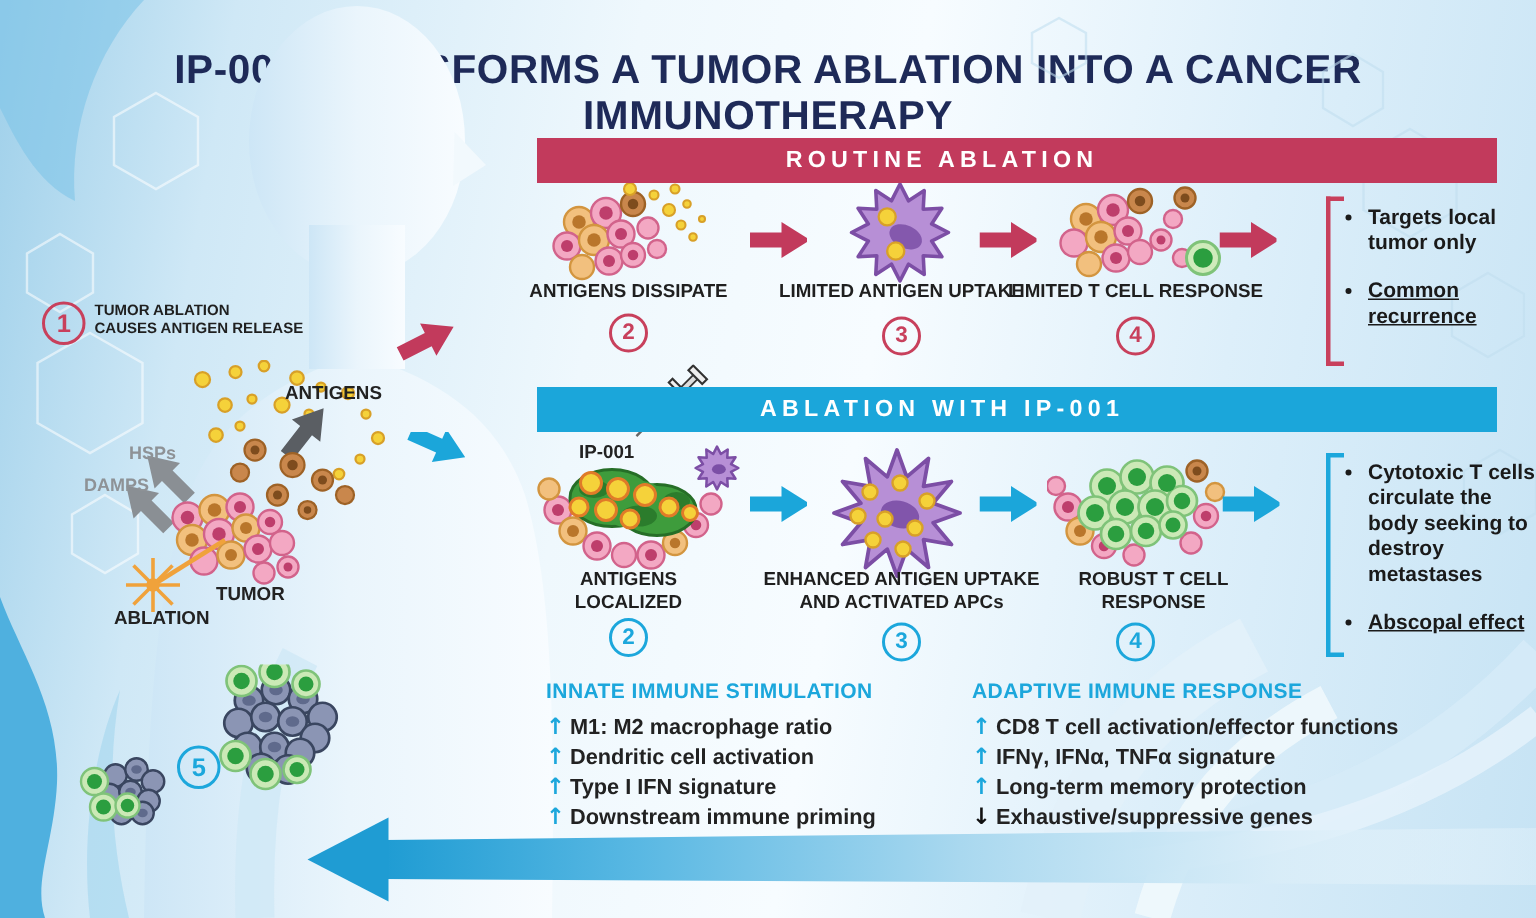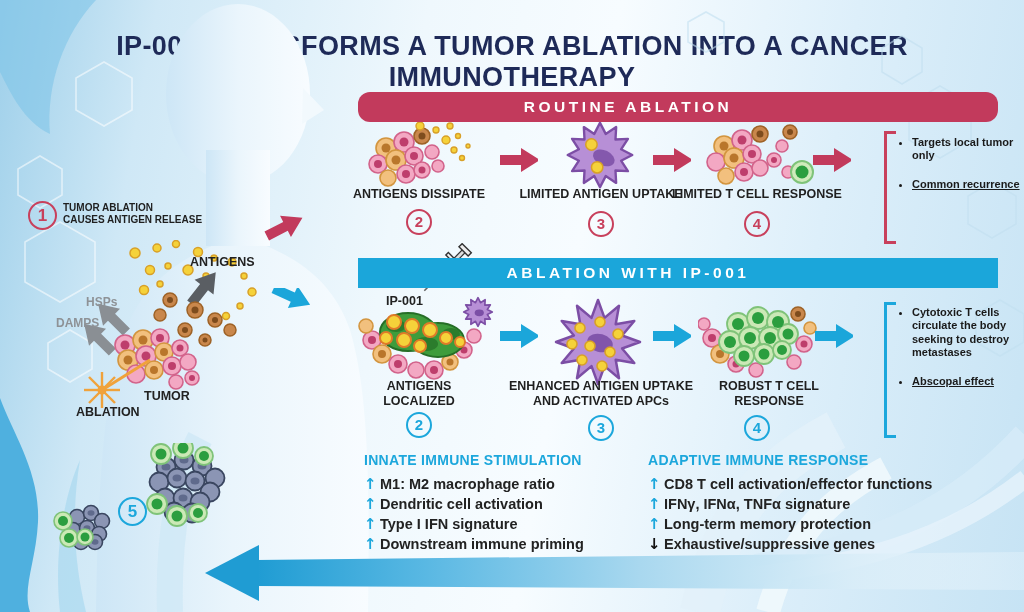--- a/index.html
+++ b/index.html
@@ -8,36 +8,36 @@
     font-family:"Liberation Sans",sans-serif;
     background:linear-gradient(100deg,#9fd0ea 0%,#cfe8f6 14%,#eff8fd 38%,#f7fcff 55%,#ddeffa 76%,#c6e3f4 100%);
   }
   .abs{position:absolute;}
   .preline{white-space:pre-line;}
   
   .title{left:0;right:0;top:31px;text-align:center;font-size:27px;font-weight:800;color:#1e2a58;letter-spacing:.4px;}
   
   .banner{left:358px;width:640px;height:30px;display:flex;align-items:center;z-index:4;}
   .banner-inner{display:block;width:540px;text-align:center;color:#ffffff;font-weight:700;font-size:15.5px;letter-spacing:3.5px;}
-  .banner-red{top:92px;background:#c23a5c;border-radius:12px;}
+  .banner-red{top:92px;background:#c23a5c;}
   .banner-blue{top:258px;background:#1ba6da;}
   
   .stepname{font-size:12.5px;font-weight:700;color:#1f1f1f;text-align:center;line-height:1.18;z-index:5;}
   
   .numcirc{box-sizing:border-box;border-radius:50%;text-align:center;font-weight:700;z-index:5;}
   .numcirc.red{border:2px solid #c8405c;color:#c8405c;width:26px;height:26px;line-height:22px;font-size:15px;}
   .numcirc.blue{border:2px solid #1ca7dc;color:#1ca7dc;width:26px;height:26px;line-height:22px;font-size:15px;}
   .numcirc.big{width:29px;height:29px;line-height:25px;font-size:17px;}
   
   .bracket{width:12px;box-sizing:border-box;z-index:4;}
   .bracket.red{border-left:3px solid #c8405c;border-top:3px solid #c8405c;border-bottom:3px solid #c8405c;}
   .bracket.blue{border-left:3px solid #1ca7dc;border-top:3px solid #1ca7dc;border-bottom:3px solid #1ca7dc;}
   
   .outcomes{margin:0;padding-left:14px;z-index:5;}
-  .outcomes li{font-size:11px;font-weight:700;color:#1a1a1a;line-height:1.22;}
+  .outcomes li{font-size:14px;font-weight:700;color:#1a1a1a;line-height:1.22;}
   .outcomes li + li{margin-top:15px;text-decoration:underline;}
   
   .immune{z-index:5;}
   .immune .head{font-size:14px;font-weight:800;color:#1ca7dc;letter-spacing:.3px;margin-bottom:7px;}
   .immune .row{display:flex;align-items:baseline;height:20px;}
   .immune .arr{font-family:"DejaVu Sans",sans-serif;font-weight:700;font-size:15px;width:16px;color:#1ca7dc;}
   .immune .arr.black{color:#111;}
   .immune .txt{font-size:14.5px;font-weight:700;color:#222;}
   
   .scenelab{font-size:12.5px;font-weight:700;color:#222;z-index:5;}

